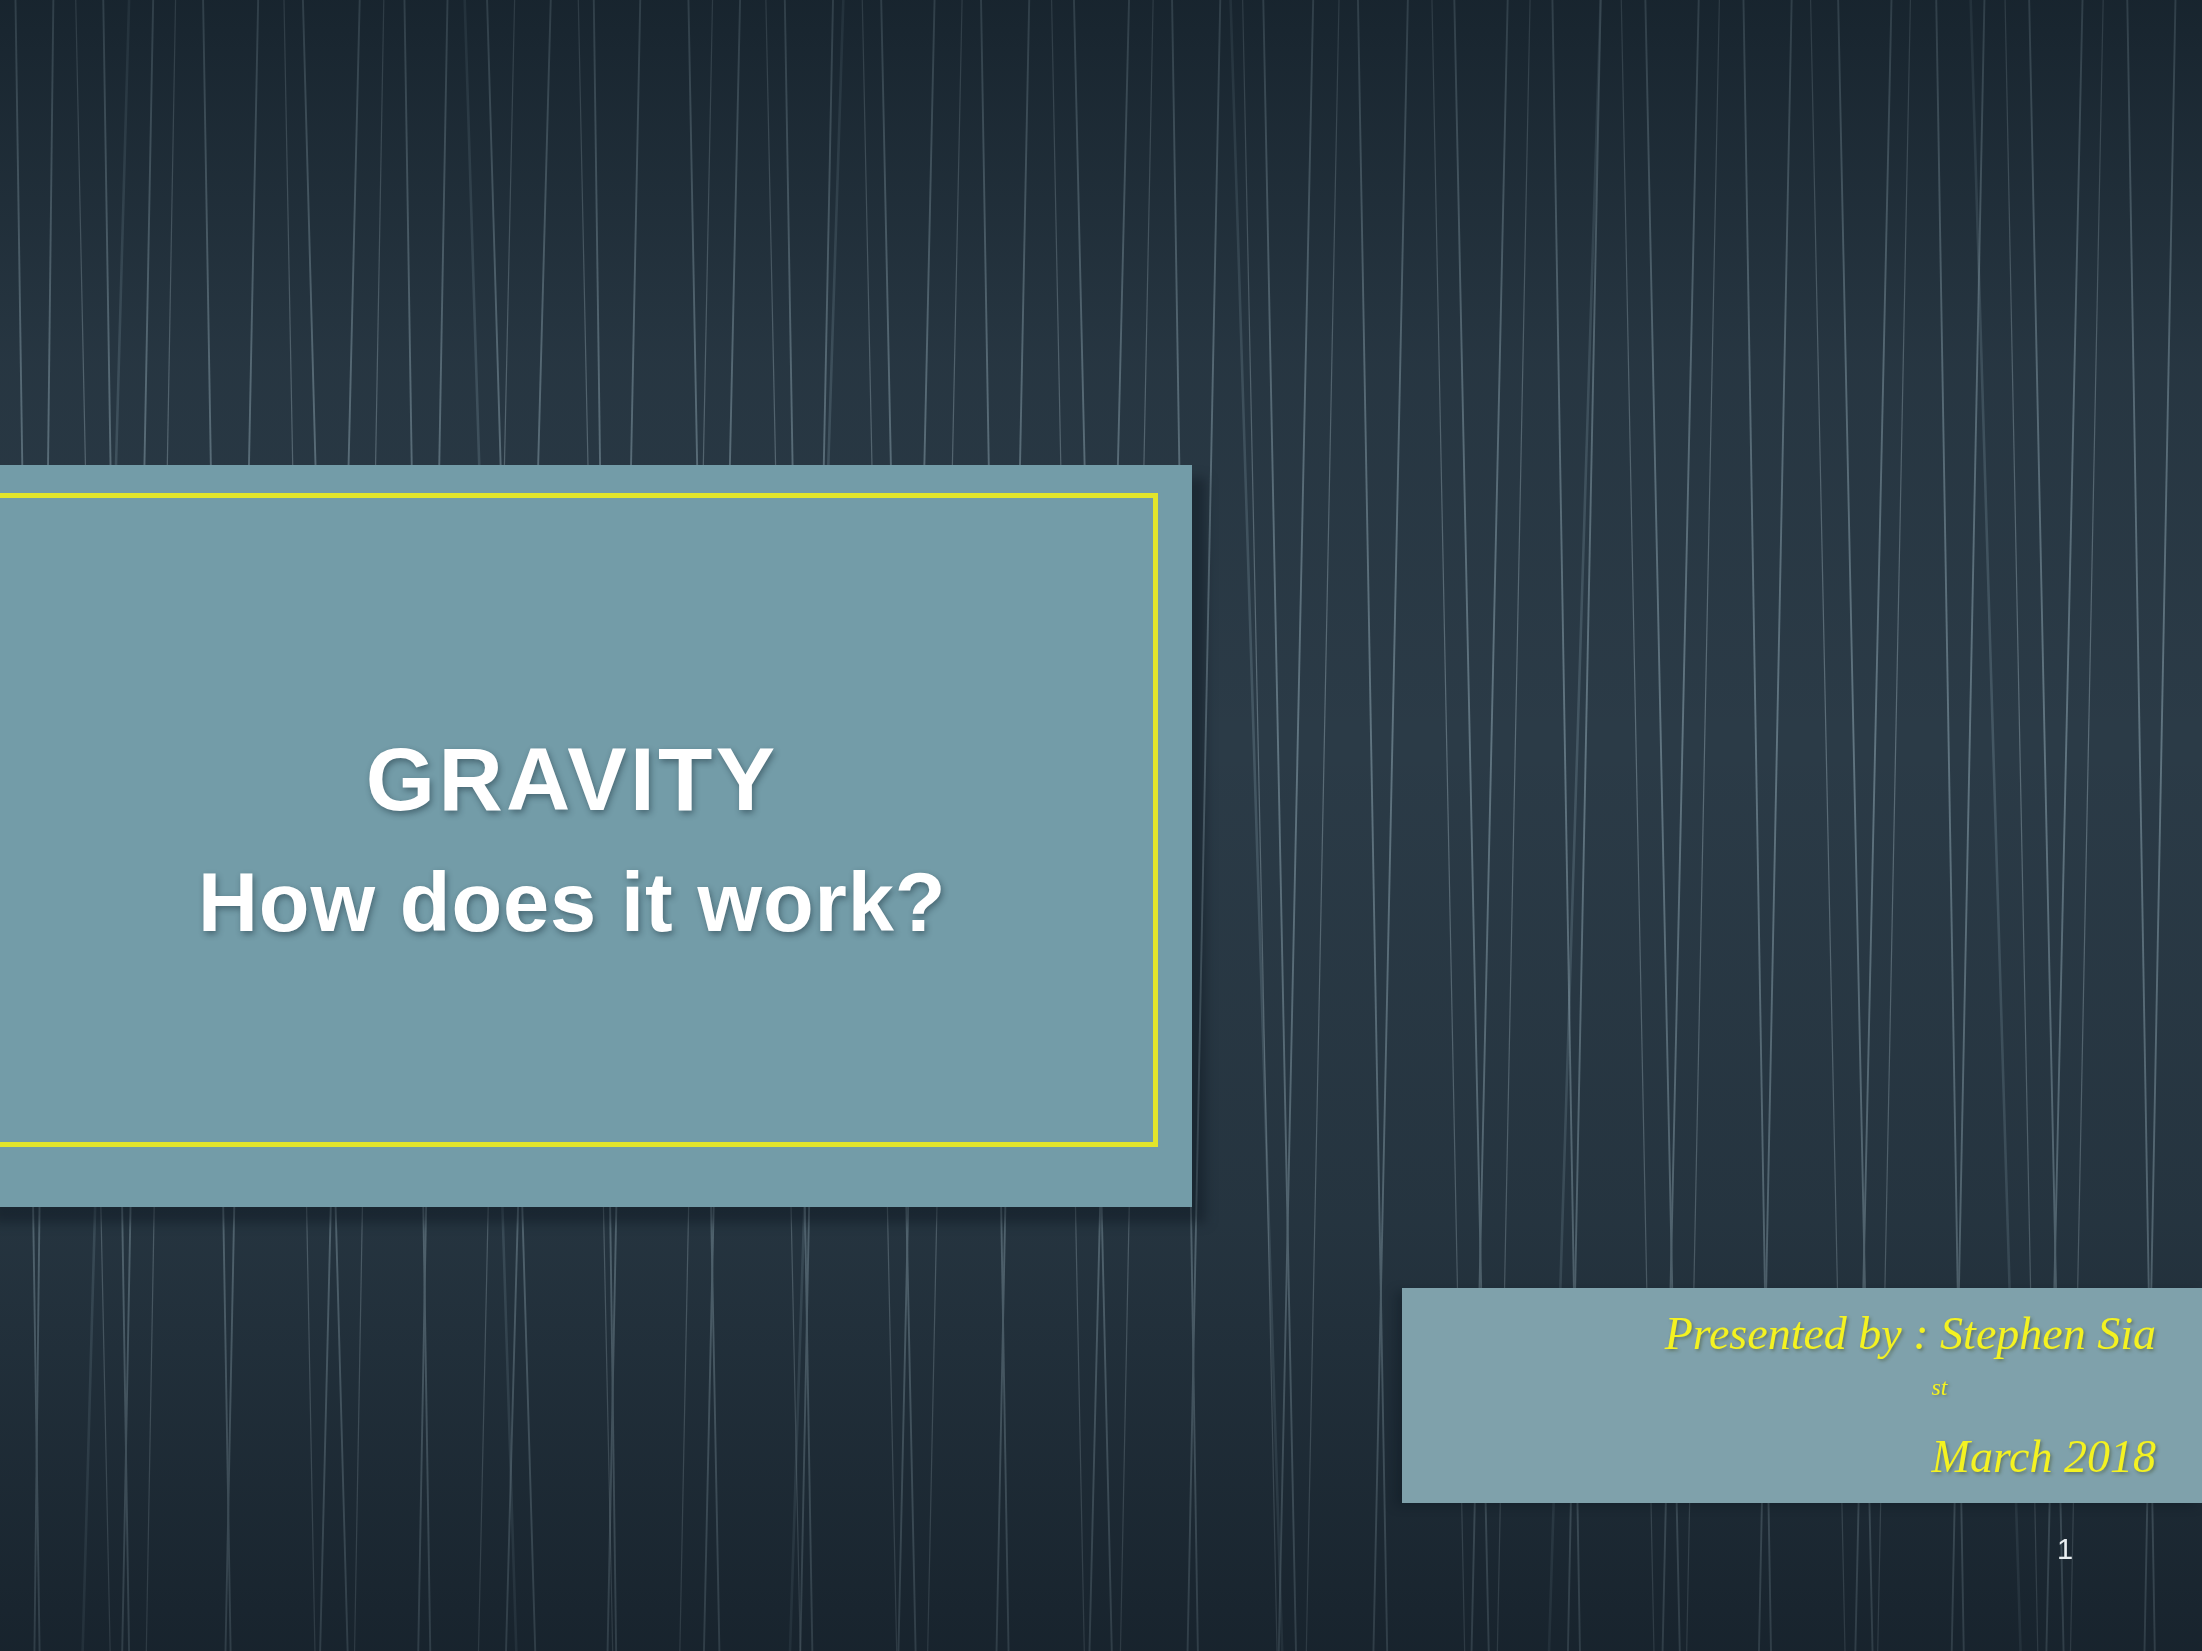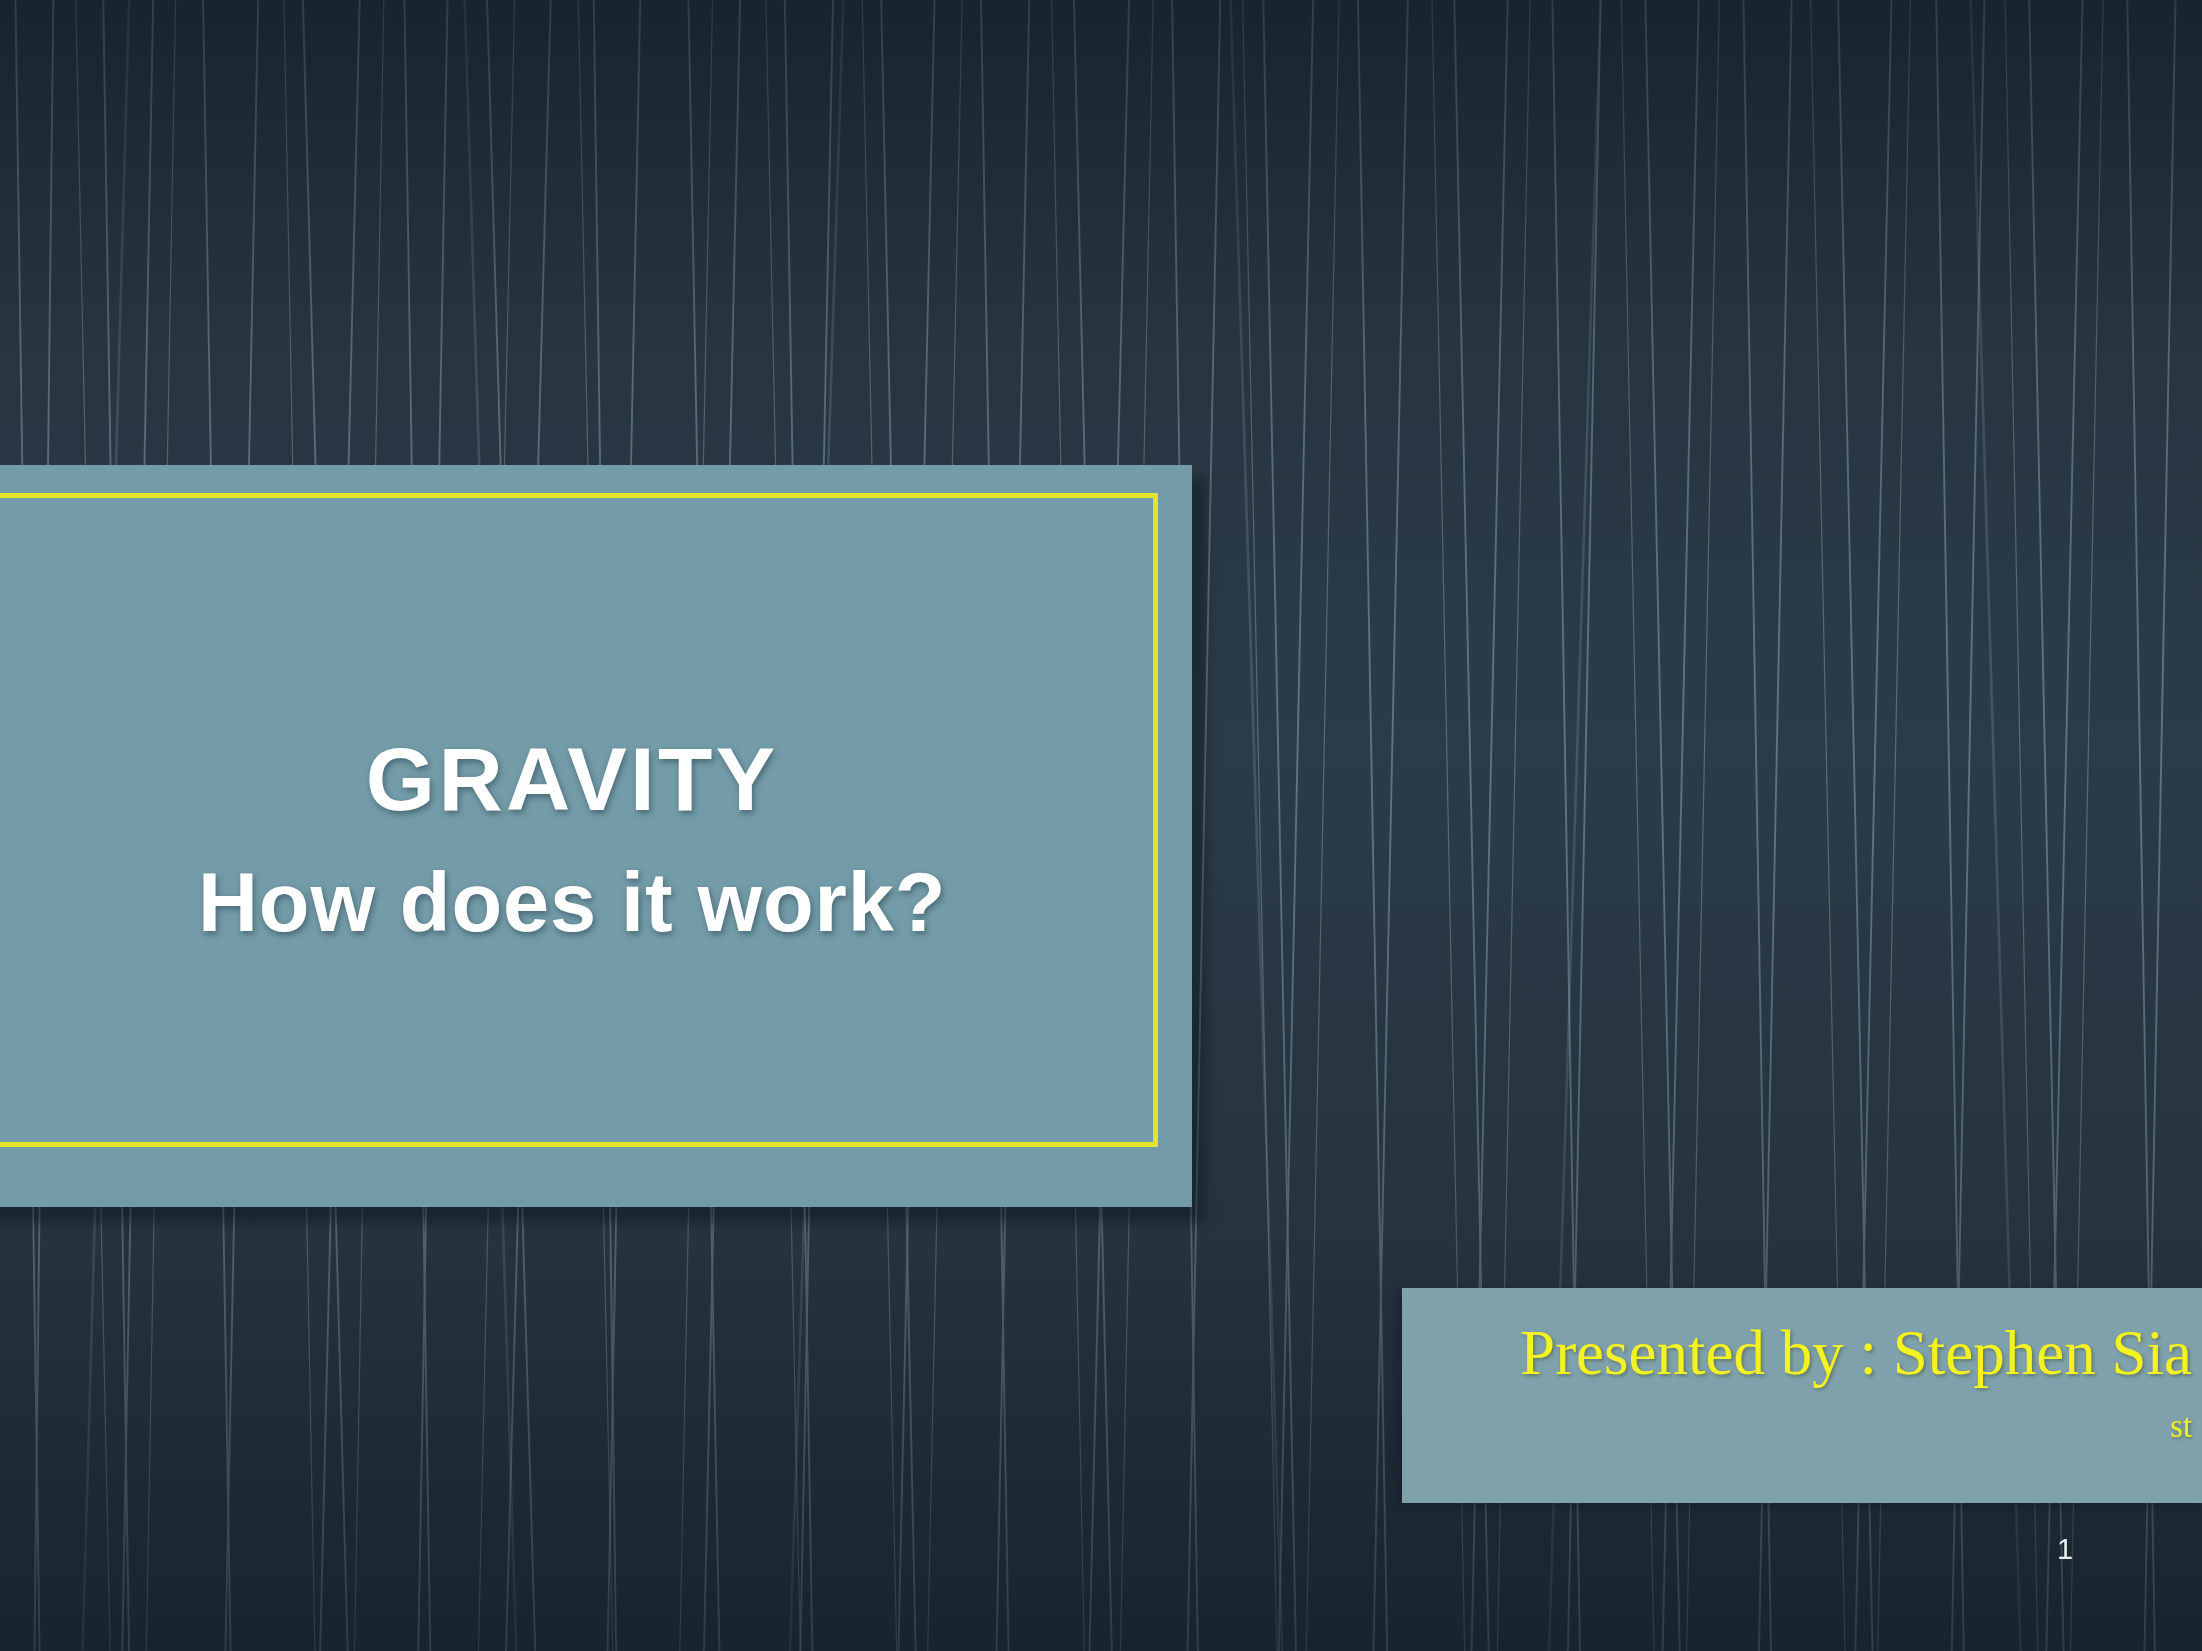--- a/index.html
+++ b/index.html
@@ -115,24 +115,24 @@
     left: 1402px;
     top: 1288px;
     width: 754px;
     height: 215px;
     display: flex;
     flex-direction: column;
     justify-content: center;
     align-items: flex-end;
     color: #f4f221;
     font-family: "Liberation Serif", "DejaVu Serif", serif;
-    font-size: 63px;
+    font-style: italic;
+    font-size: 46px;
     line-height: 1.34;
     text-shadow: 1.7px 1.7px 3.4px rgba(60,70,30,0.45);
-    padding-left: 36px;
   }
   .presenter-text span { display: block; white-space: nowrap; }
   .presenter-text sup { font-size: 0.52em; vertical-align: super; }
 
   
   .page-num {
     position: absolute;
     left: 2039px;
     top: 1533px;
     width: 52px;
@@ -241,19 +241,19 @@
   <div class="title-box"></div>
   <div class="title-rule"></div>
   <div class="title-text">
     <span class="line-main">GRAVITY</span>
     <span class="line-sub">How does it work?</span>
   </div>
 
   <div class="presenter-box"></div>
   <div class="presenter-text">
     <span>Presented by : Stephen Sia</span>
-    <span><sup>st</sup></span>
+    <span><sup>st</sup><span> March 2018</span></span>
   </div>
 
   <div class="page-num">1</div>
 
 </div>
 
 
 </body></html>

